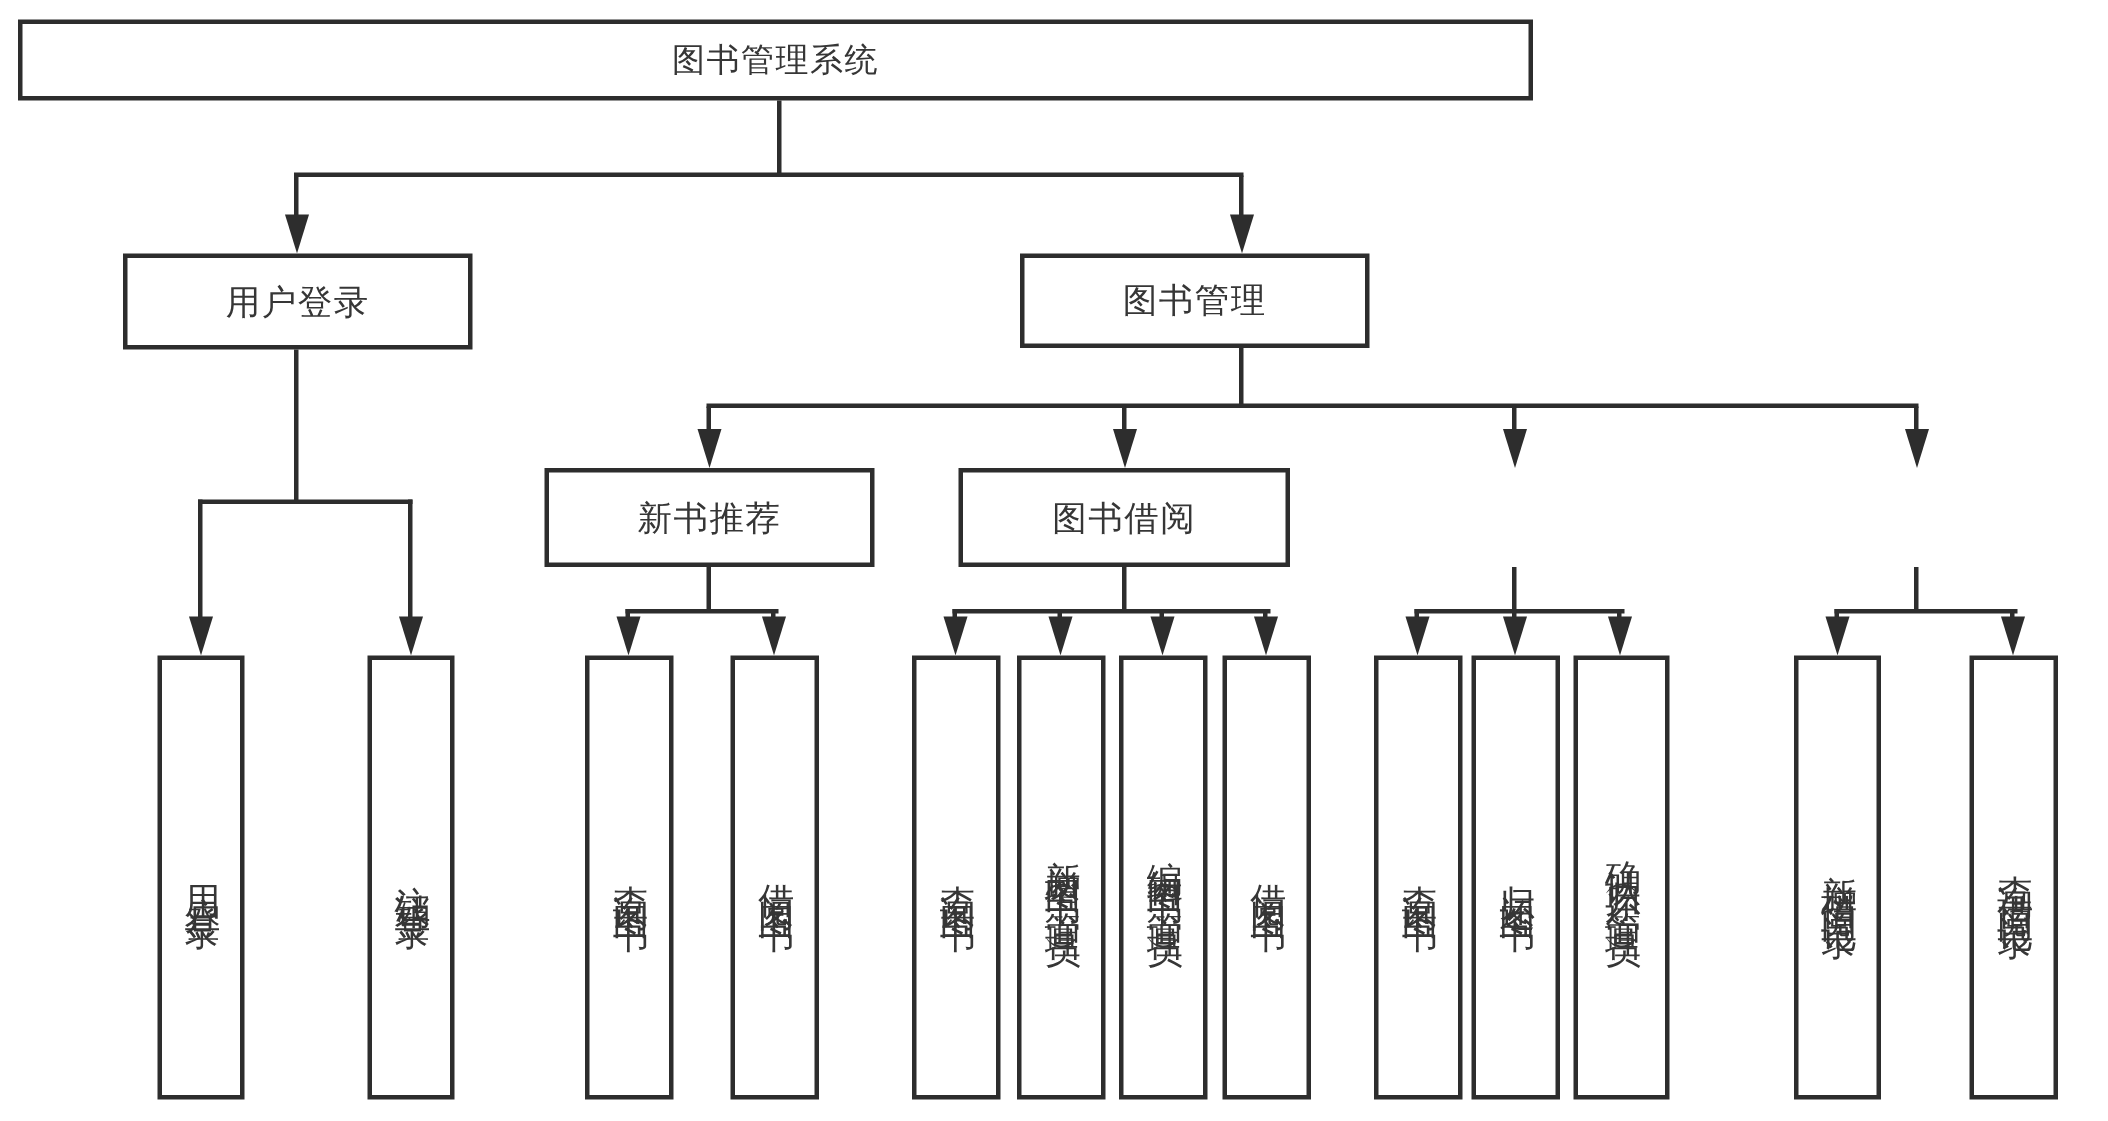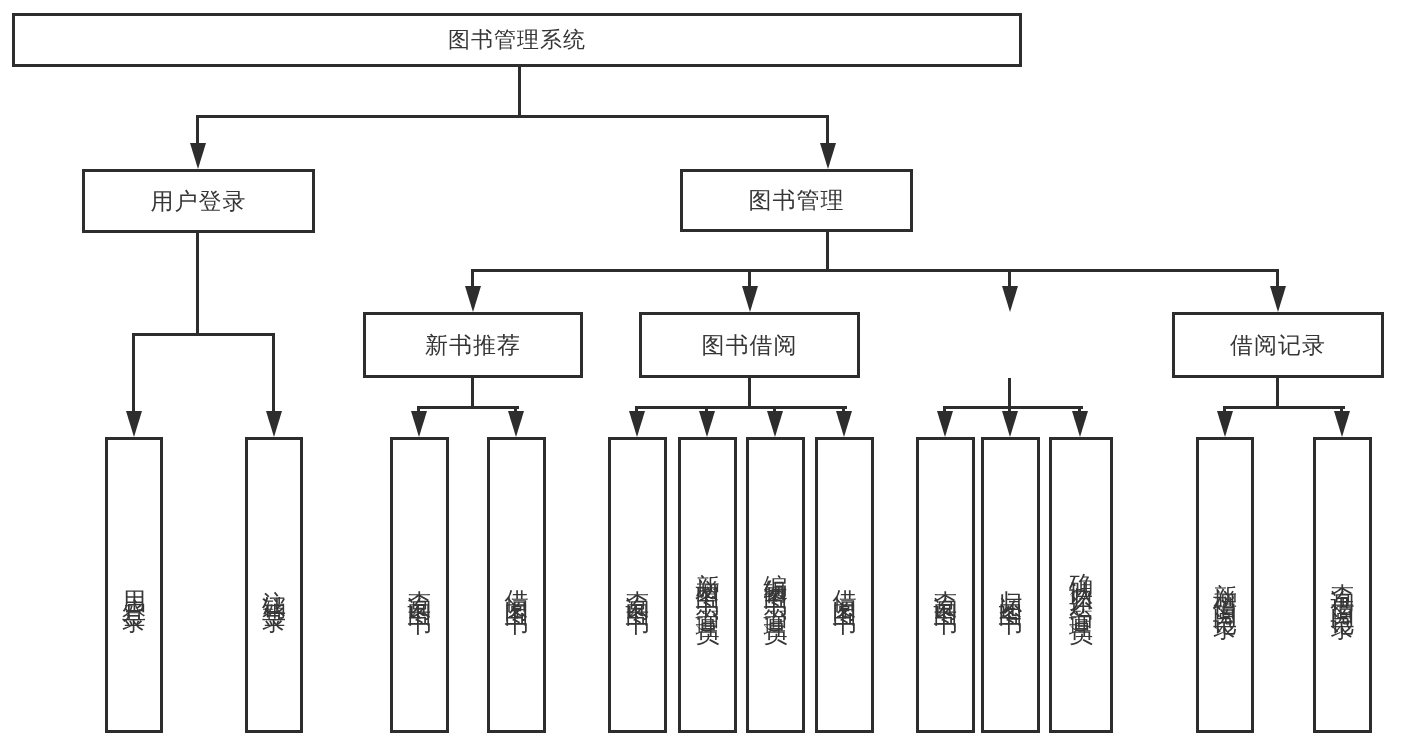--- a/index.html
+++ b/index.html
@@ -70,23 +70,20 @@
   <div class="vline" style="left:1008px;top:271px;height:18px;"></div>
   <div class="arrow" style="left:1002px;top:286px;"></div>
   <div class="vline" style="left:1276px;top:271px;height:18px;"></div>
   <div class="arrow" style="left:1270px;top:286px;"></div>
 
   <div class="node hnode" style="left:639px;top:312px;width:221px;height:66px;">
     <span>图书借阅</span>
   </div>
   <div class="node hnode" style="left:363px;top:312px;width:220px;height:66px;">
     <span>新书推荐</span>
-  </div>
-  <div class="node hnode" style="left:1172px;top:312px;width:212px;height:66px;">
-    <span>借阅记录</span>
   </div>
 
   <div class="vline" style="left:471px;top:378px;height:30px;"></div>
   <div class="hline" style="left:417px;top:406px;width:102px;"></div>
   <div class="vline" style="left:417px;top:406px;height:10px;"></div>
   <div class="arrow" style="left:411px;top:411px;"></div>
   <div class="vline" style="left:514px;top:406px;height:10px;"></div>
   <div class="arrow" style="left:508px;top:411px;"></div>
 
   <div class="vline" style="left:748px;top:378px;height:30px;"></div>

